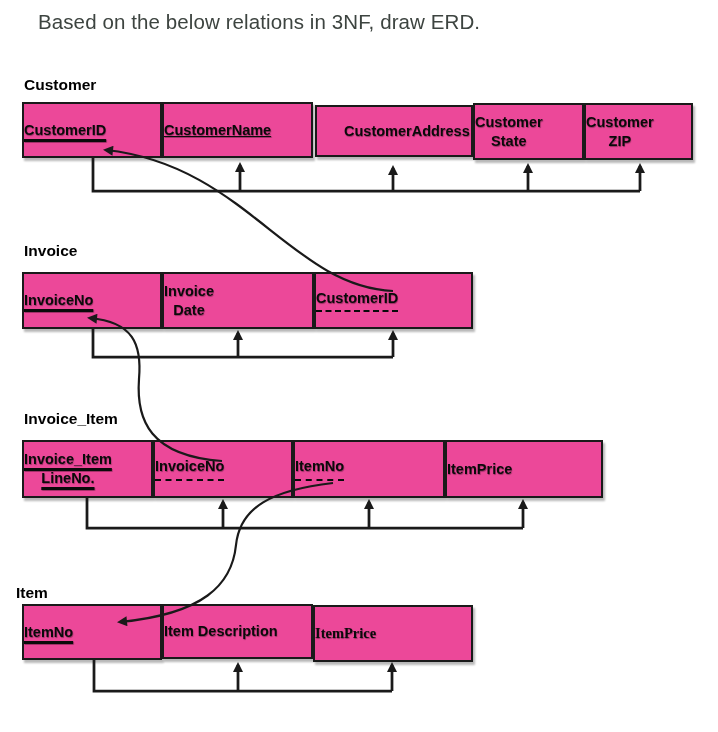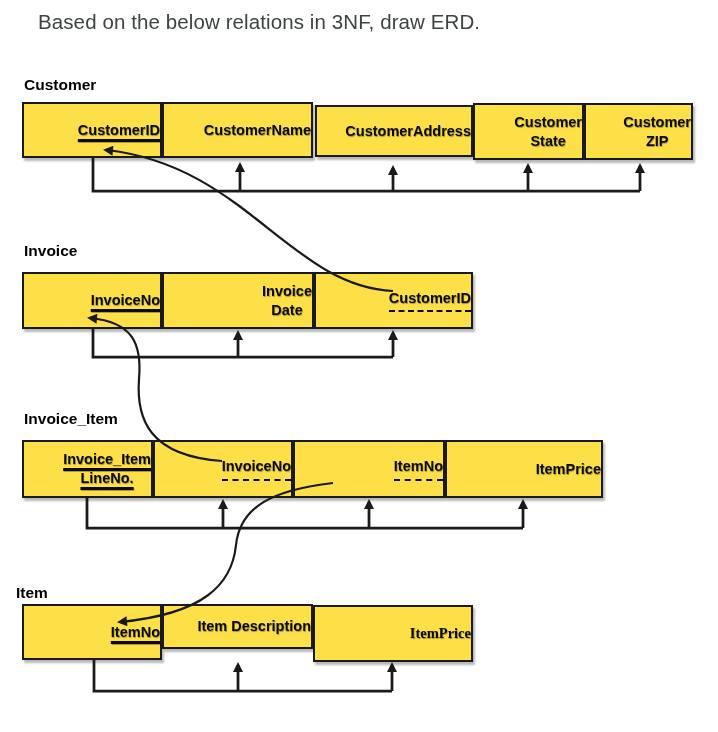--- a/index.html
+++ b/index.html
@@ -8,23 +8,23 @@
     font-family:"Liberation Sans",sans-serif;overflow:hidden;
   }
   .page-title{
     position:absolute;left:8px;top:10px;font-size:20.5px;font-weight:400;
     color:#3d4440;letter-spacing:0.1px;margin-left:30px;
   }
   .tbl-label{
     position:absolute;font-size:15.5px;font-weight:700;color:#000;
   }
   .cell{
-    position:absolute;box-sizing:border-box;background:#fde047;
+    position:absolute;box-sizing:border-box;background:#ec4899;
     border:2px solid #1a1a1a;box-shadow:2px 3px 2px rgba(0,0,0,0.28);
-    display:flex;align-items:center;justify-content:flex-end;
+    display:flex;align-items:center;justify-content:flex-start;
     font-size:14.5px;font-weight:700;color:#0a0a0a;text-align:center;
     white-space:pre-line;line-height:1.3;z-index:2;
     text-shadow:0.6px 0.9px 0.9px rgba(0,0,0,0.35);
   }
   .cell.pk span{
     text-decoration-line:underline;
     text-decoration-thickness:2.5px;
     text-underline-offset:4px;
     text-decoration-skip-ink:none;
   }
@@ -36,21 +36,21 @@
 </style>
 </head>
 <body>
 
 <div id="canvas">
 
   <div class="page-title">Based on the below relations in 3NF, draw ERD.</div>
 
   <div class="tbl-label" style="left:24px;top:76px;">Customer</div>
   <div class="cell pk" style="left:22px;top:102px;width:140px;height:56px;"><span>CustomerID</span></div>
-  <div class="cell" style="left:162px;top:102px;width:151px;height:56px;"><span>CustomerName</span></div>
+  <div class="cell" style="left:162px;top:102px;width:151px;height:56px;text-decoration:underline;"><span>CustomerName</span></div>
   <div class="cell" style="left:315px;top:105px;width:158px;height:52px;padding-left:27px;"><span>CustomerAddress</span></div>
   <div class="cell" style="left:473px;top:103px;width:111px;height:57px;"><span>Customer
 State</span></div>
   <div class="cell" style="left:584px;top:103px;width:109px;height:57px;"><span>Customer
 ZIP</span></div>
 
   <div class="tbl-label" style="left:24px;top:242px;">Invoice</div>
   <div class="cell pk" style="left:22px;top:272px;width:140px;height:57px;"><span>InvoiceNo</span></div>
   <div class="cell" style="left:162px;top:272px;width:152px;height:57px;"><span>Invoice
 Date</span></div>
@@ -58,21 +58,21 @@
 
   <div class="tbl-label" style="left:24px;top:410px;">Invoice_Item</div>
   <div class="cell pk" style="left:22px;top:440px;width:131px;height:58px;"><span>Invoice_Item
 LineNo.</span></div>
   <div class="cell fk" style="left:153px;top:440px;width:140px;height:58px;"><span>InvoiceNo</span></div>
   <div class="cell fk" style="left:293px;top:440px;width:152px;height:58px;"><span>ItemNo</span></div>
   <div class="cell" style="left:445px;top:440px;width:158px;height:58px;"><span>ItemPrice</span></div>
 
   <div class="tbl-label" style="left:16px;top:584px;">Item</div>
   <div class="cell pk" style="left:22px;top:604px;width:140px;height:56px;"><span>ItemNo</span></div>
-  <div class="cell" style="left:162px;top:604px;width:151px;height:45px;"><span>Item Description</span></div>
+  <div class="cell" style="left:162px;top:604px;width:151px;height:55px;"><span>Item Description</span></div>
   <div class="cell" style="left:313px;top:605px;width:160px;height:57px;font-family:Liberation Serif, serif;"><span>ItemPrice</span></div>
 
   <svg id="arrows" width="718" height="732" viewBox="0 0 718 732">
     <defs>
       <marker id="ah" viewBox="0 0 10 10" refX="7" refY="5" markerWidth="11" markerHeight="10" markerUnits="userSpaceOnUse" orient="auto-start-reverse">
         <path d="M0,0 L10,5 L0,10 z" fill="#1a1a1a"></path>
       </marker>
     </defs>
 
     <g stroke="#1a1a1a" stroke-width="2.75" fill="none">

